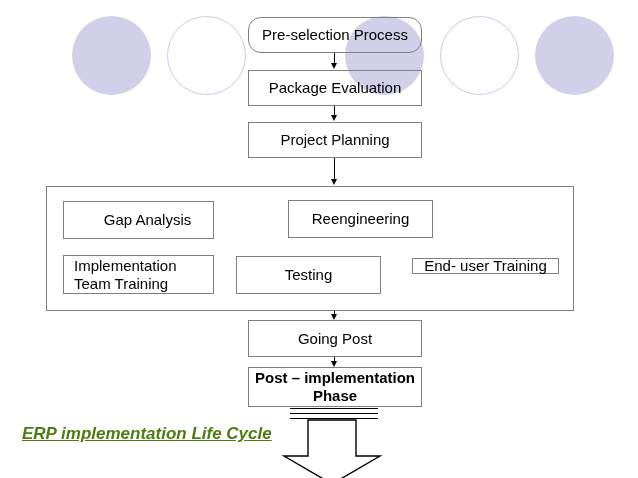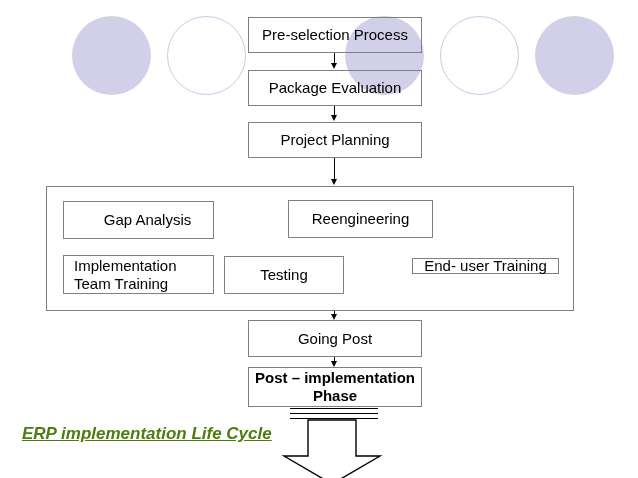--- a/index.html
+++ b/index.html
@@ -111,21 +111,21 @@
 <body>
 
 <div id="canvas">
 
   <div class="deco-circle filled" style="left:72px;top:16px;width:79px;height:79px;"></div>
   <div class="deco-circle outline" style="left:167px;top:16px;width:79px;height:79px;"></div>
   <div class="deco-circle filled" style="left:345px;top:16px;width:79px;height:79px;"></div>
   <div class="deco-circle outline" style="left:440px;top:16px;width:79px;height:79px;"></div>
   <div class="deco-circle filled" style="left:535px;top:16px;width:79px;height:79px;"></div>
 
-  <div class="flow-box" style="left:248px;top:17px;width:174px;height:36px;">Pre-selection Process</div>
+  <div class="flow-box" style="left:248px;top:17px;width:174px;height:36px;border-radius:13px;">Pre-selection Process</div>
 
   <div class="flow-box" style="left:248px;top:70px;width:174px;height:36px;">Package Evaluation</div>
 
   <div class="flow-box" style="left:248px;top:122px;width:174px;height:36px;">Project Planning</div>
 
   <div class="conn-line" style="left:334px;top:53px;height:11px;"></div>
   <div class="conn-head" style="left:331px;top:63px;"></div>
 
   <div class="conn-line" style="left:334px;top:106px;height:10px;"></div>
   <div class="conn-head" style="left:331px;top:115px;"></div>
@@ -136,21 +136,21 @@
   <div class="group-container" style="left:46px;top:186px;width:528px;height:125px;"></div>
 
   <div class="flow-box" style="left:63px;top:201px;width:151px;height:38px;padding-left:18px;">Gap Analysis</div>
 
   <div class="flow-box" style="left:240px;top:200px;width:145px;height:38px;margin-left:48px;">Reengineering</div>
 
 
   <div class="flow-box align-left" style="left:63px;top:255px;width:151px;height:39px;">Implementation
 Team Training</div>
 
-  <div class="flow-box" style="left:224px;top:256px;width:120px;height:38px;">Testing</div>
+  <div class="flow-box" style="left:236px;top:256px;width:145px;height:38px;">Testing</div>
 
   <div class="flow-box" style="left:412px;top:258px;width:147px;height:16px;">End- user Training</div>
 
   <div class="conn-line" style="left:334px;top:311px;height:4px;"></div>
   <div class="conn-head" style="left:331px;top:314px;"></div>
 
   <div class="flow-box" style="left:248px;top:320px;width:174px;height:37px;">Going Post</div>
 
   <div class="conn-line" style="left:334px;top:357px;height:5px;"></div>
   <div class="conn-head" style="left:331px;top:361px;"></div>

